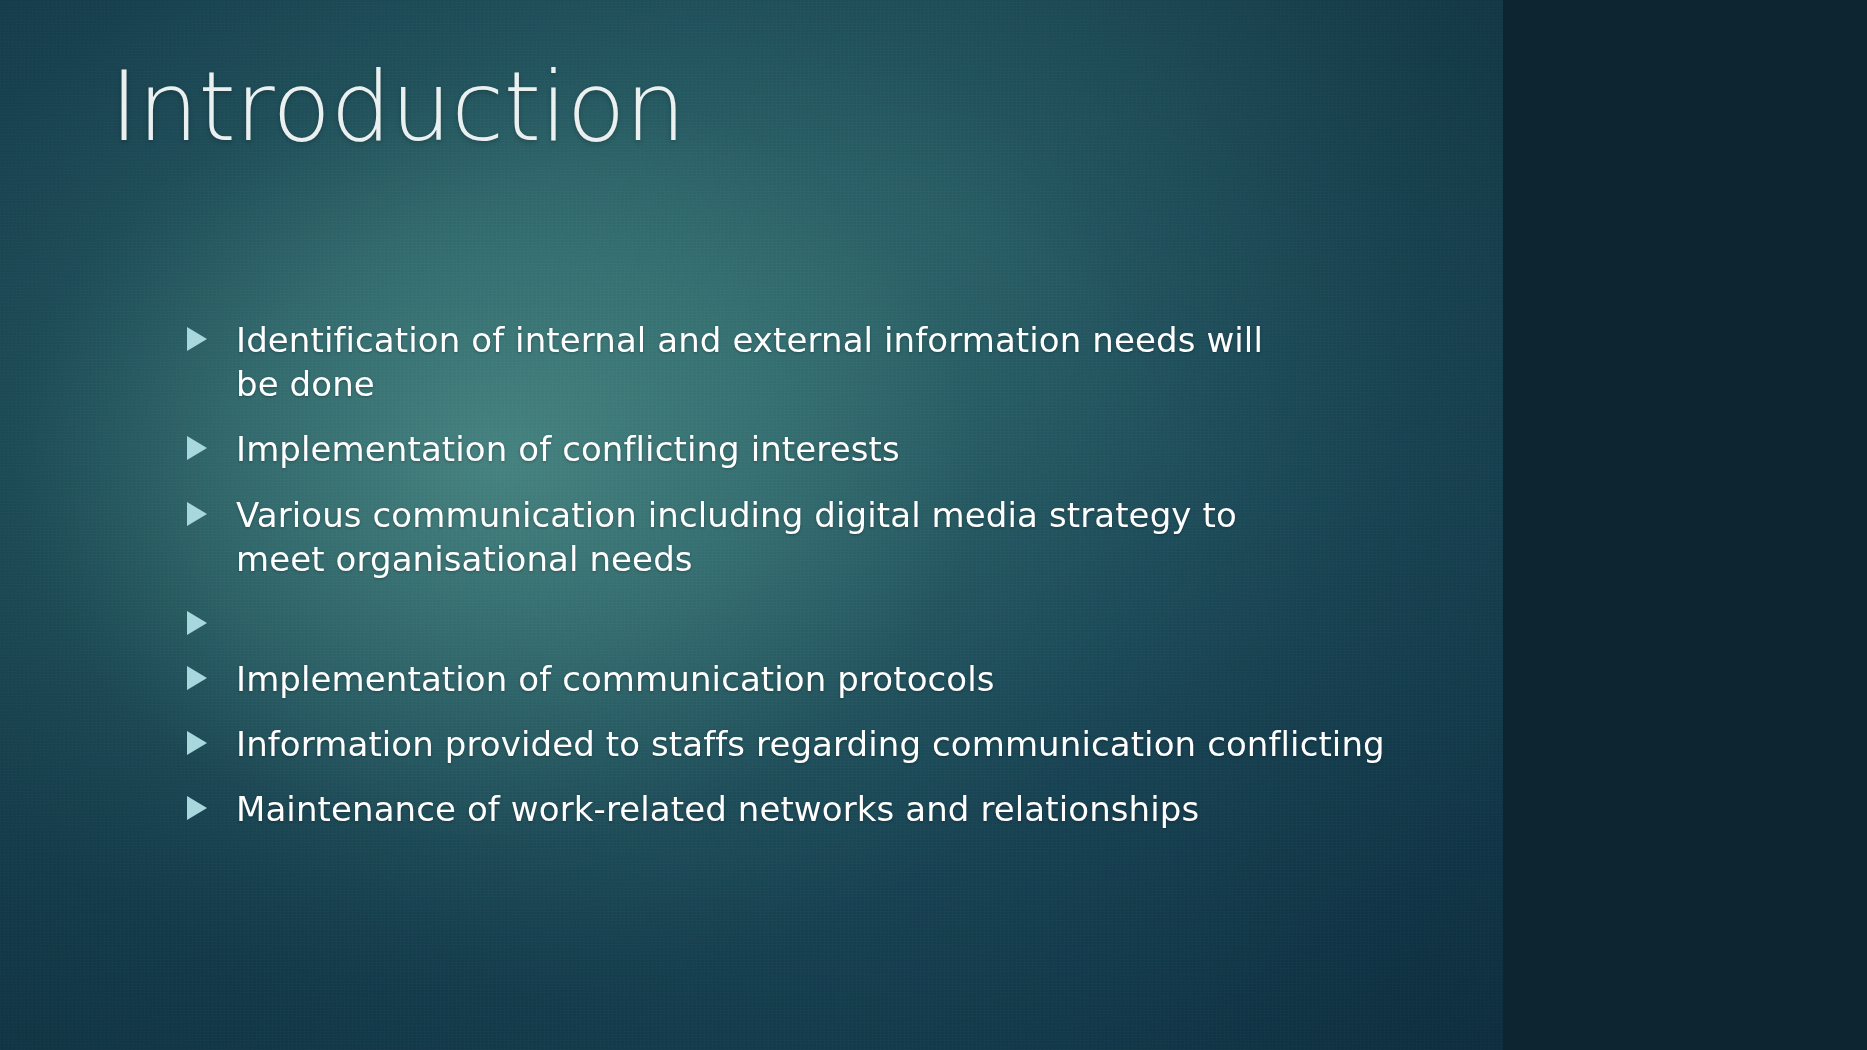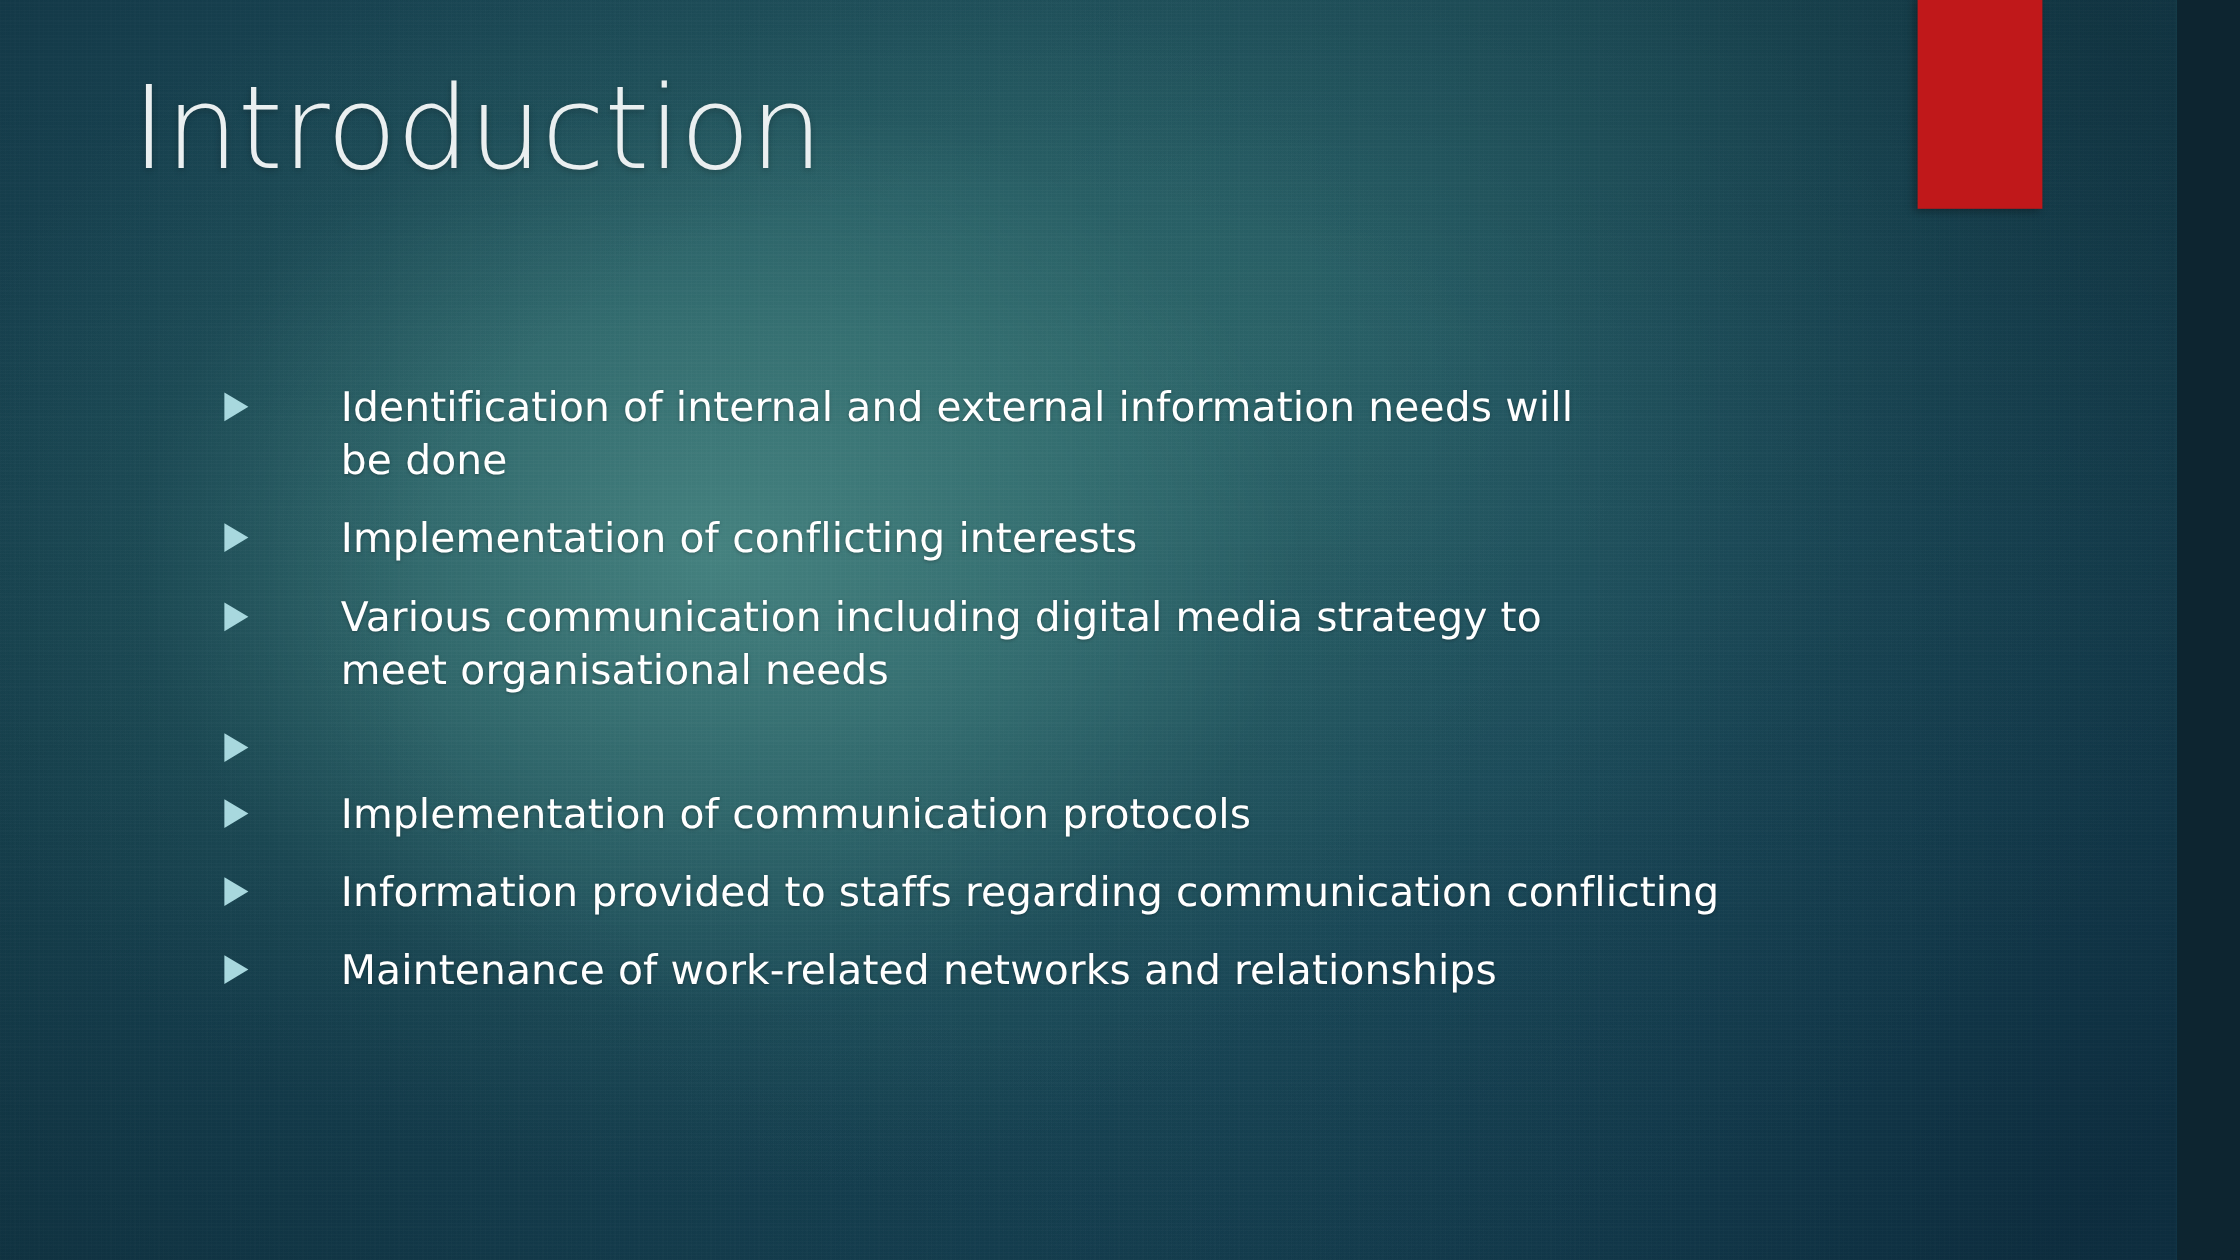--- a/index.html
+++ b/index.html
@@ -4,21 +4,21 @@
 <title>Slide</title>
 <style>
   html, body {
     margin: 0;
     padding: 0;
     background: #0d2530;
   }
 
   #slide {
     position: relative;
-    width: 1814px;
+    width: 1503px;
     height: 1050px;
     overflow: hidden;
     font-family: "DejaVu Sans", "Liberation Sans", sans-serif;
     background-color: #1b4a58;
     
     background-image:
       radial-gradient(ellipse 780px 620px at 33% 44%, rgba(92,160,150,0.62) 0%, rgba(78,146,138,0.42) 34%, rgba(55,115,112,0.16) 62%, rgba(40,95,100,0.0) 86%),
       radial-gradient(ellipse 1000px 880px at 58% 30%, rgba(70,140,136,0.30) 0%, rgba(48,108,112,0.10) 55%, rgba(30,80,96,0.0) 85%),
       radial-gradient(ellipse 1500px 1250px at 15% 96%, rgba(16,52,70,0.55) 0%, rgba(18,58,74,0.25) 45%, rgba(24,70,86,0.0) 78%),
       radial-gradient(ellipse 1400px 1150px at 95% 95%, rgba(14,48,68,0.62) 0%, rgba(18,56,74,0.28) 48%, rgba(22,66,84,0.0) 80%),
@@ -79,21 +79,20 @@
     position: absolute;
     left: 186px;
     top: 318px;
     width: 1360px;
   }
 
   .bullet-row {
     display: flex;
     align-items: flex-start;
     margin-bottom: 21px;
-    gap: 48px;
   }
 
   .bullet-marker {
     flex: 0 0 auto;
     width: 22px;
     height: 26px;
     margin-top: 8px;
     margin-right: 28px;
     display: block;
   }

